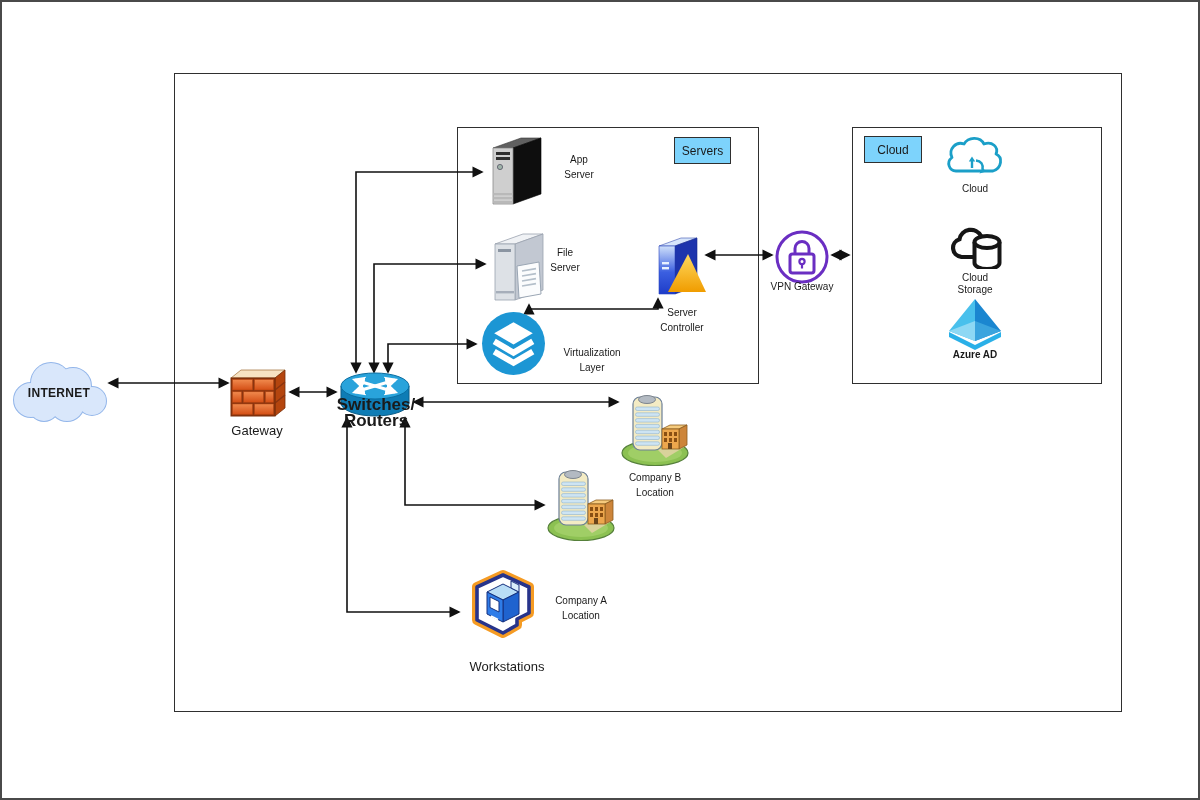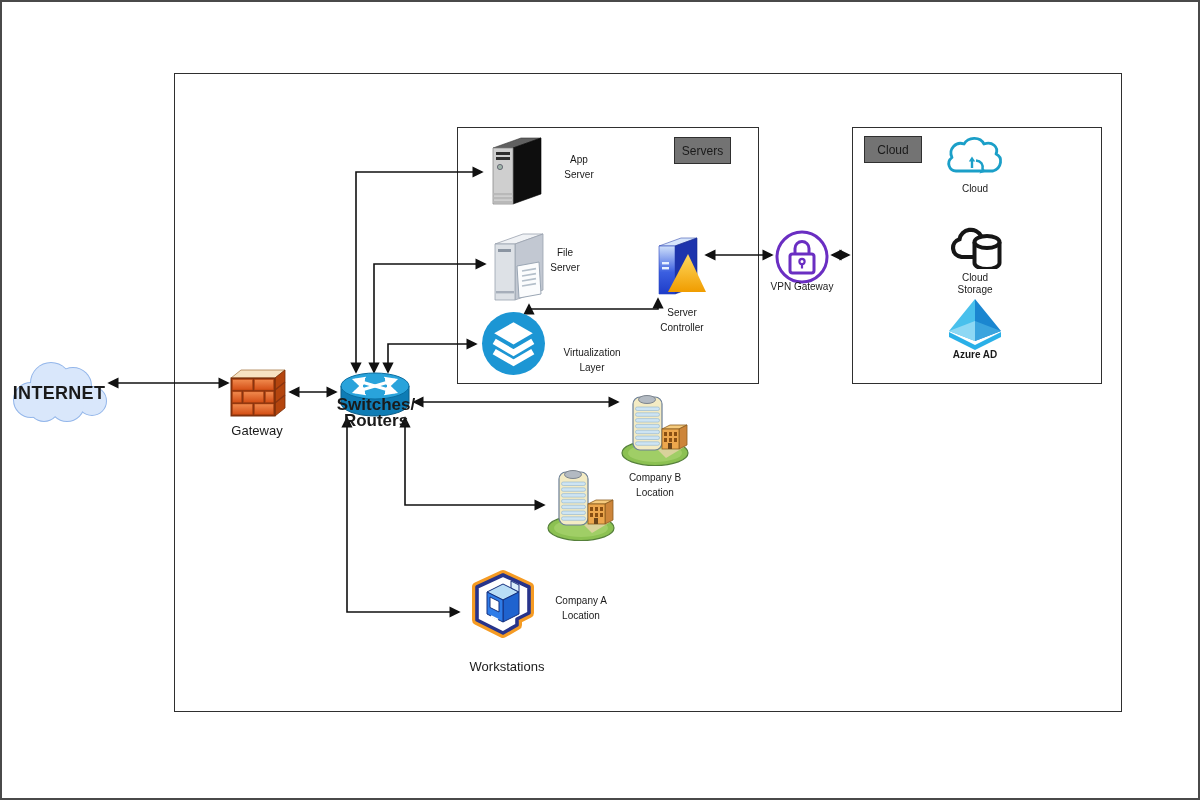--- a/index.html
+++ b/index.html
@@ -4,31 +4,31 @@
 <style>
   html,body{margin:0;padding:0;background:#fff;}
   .canvas{
     position:relative;width:1200px;height:800px;background:#fff;
     border:2px solid #4a4a4a;box-sizing:border-box;
     font-family:"Liberation Sans",sans-serif;color:#1a1a1a;overflow:hidden;
   }
   .abs{position:absolute;}
   .box{position:absolute;border:1.5px solid #2f2f2f;background:transparent;}
   .tag{
-    position:absolute;border:1.2px solid #2f2f2f;background:#737373;
+    position:absolute;border:1.2px solid #2f2f2f;background:#7dd3fc;
     display:flex;align-items:center;justify-content:center;
     font-size:12px;
     text-align:center;
   }
   .lbl{
     position:absolute;font-size:10px;line-height:15px;text-align:center;
     white-space:pre-line;color:#1a1a1a;
   }
   .lbl.small{font-size:10px;line-height:12px;}
-  .lbl.internet{font-size:18px;font-weight:700;letter-spacing:.3px;}
+  .lbl.internet{font-size:12px;font-weight:700;letter-spacing:.3px;}
   svg{display:block;}
   .conn-layer{position:absolute;left:0;top:0;pointer-events:none;}
 </style>
 </head>
 <body>
 
 <div class="canvas">
 
   <div class="box" style="left:172px;top:71px;width:946px;height:637px;"></div>
 

